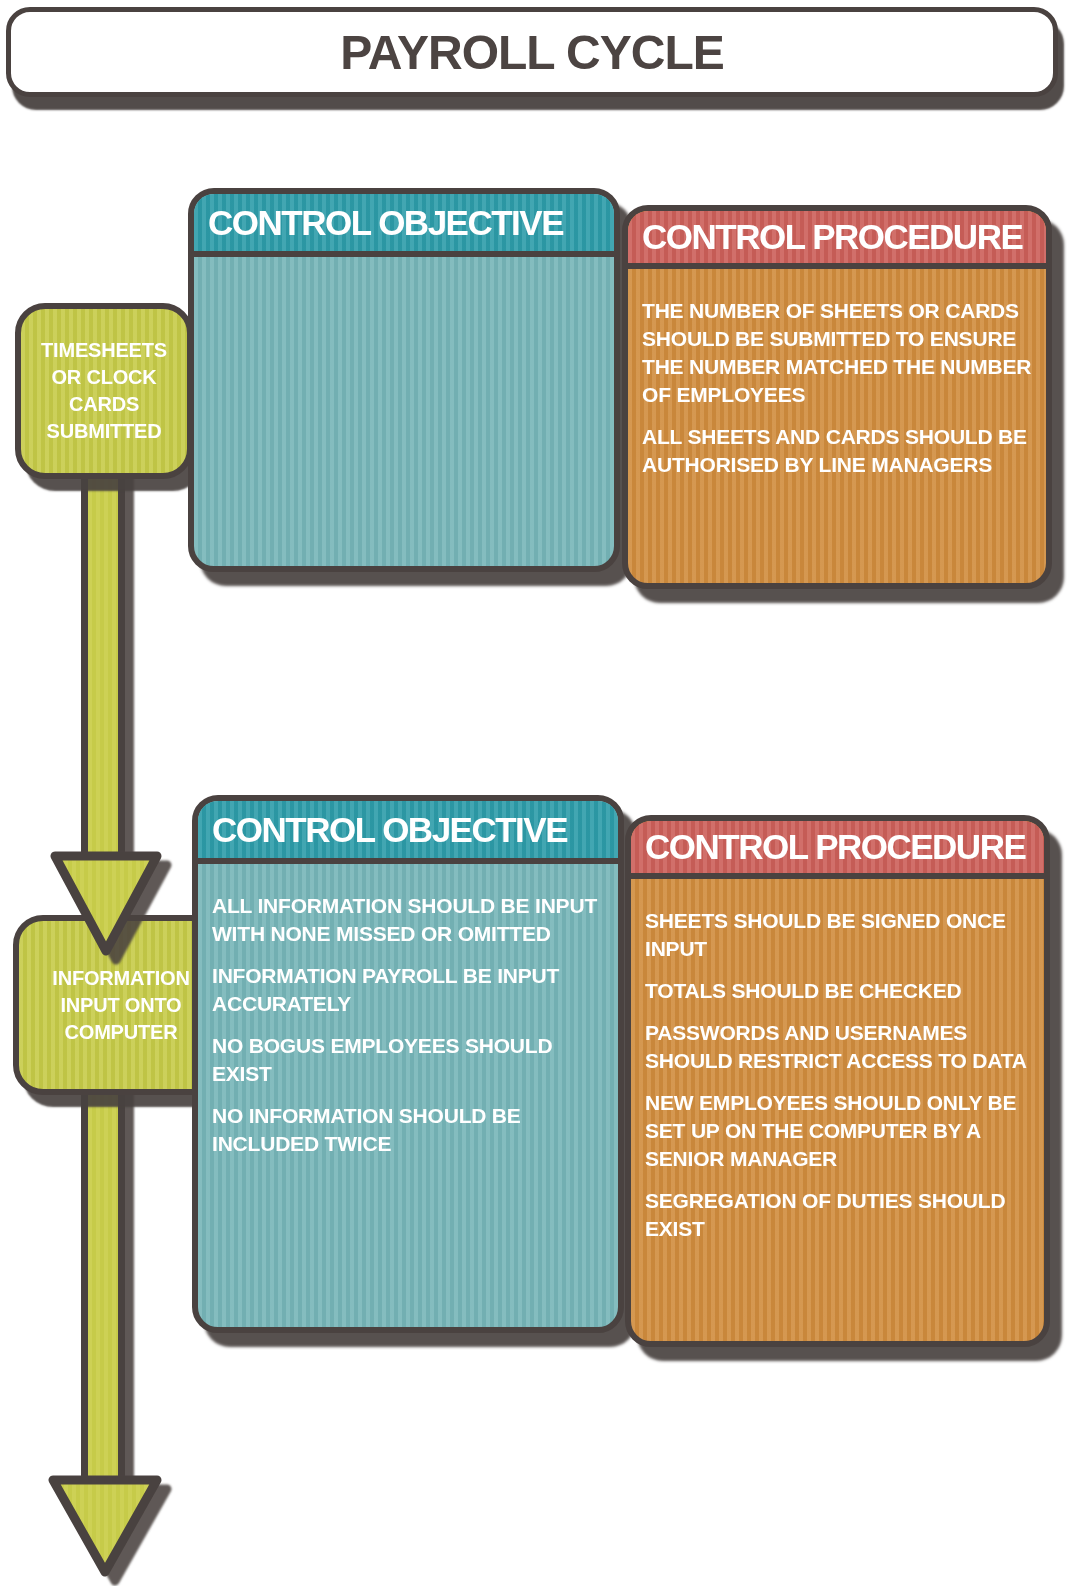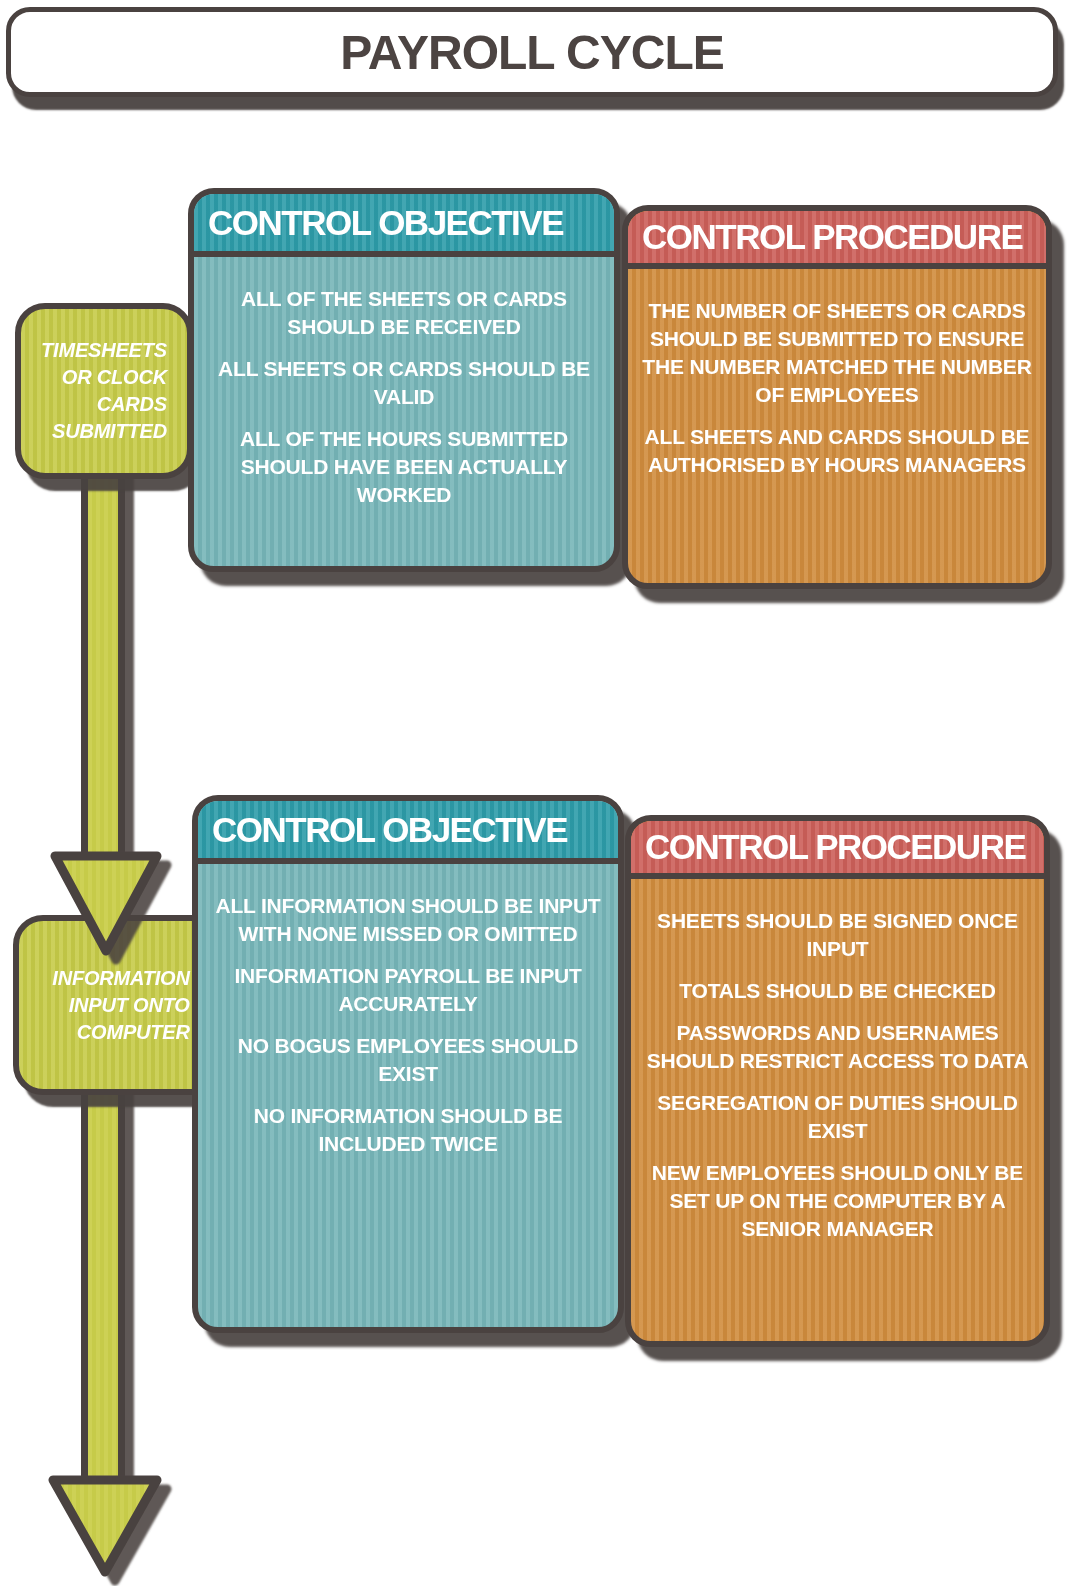--- a/index.html
+++ b/index.html
@@ -34,32 +34,31 @@
     position:absolute;box-sizing:border-box;
     background-color:#c6cb48;
     border:6px solid #4a4240;
     border-radius:30px;
     box-shadow:10px 12px 2px rgba(73,66,64,0.92);
     display:flex;align-items:center;justify-content:center;
     z-index:2;
   }
   .step-label{
     color:#ffffff;font-weight:700;font-size:20px;line-height:27px;
-    text-align:right;white-space:pre-line;letter-spacing:-0.2px;font-style:italic;
+    text-align:center;white-space:pre-line;letter-spacing:-0.2px;
   }
   #step-1{left:15px;top:303px;width:178px;height:176px;}
   #step-2{left:13px;top:915px;width:216px;height:180px;}
   
   .card{
     position:absolute;box-sizing:border-box;
     border:6px solid #4a4240;
     border-radius:26px;
     overflow:hidden;
     box-shadow:12px 14px 3px rgba(73,66,64,0.92);
-    text-align:center;
   }
   .card.objective{background-color:#76b5b8;z-index:2;}
   .card.procedure{background-color:#d08c3d;z-index:3;}
   .card-header{
     box-sizing:border-box;
     border-bottom:6px solid #4a4240;
     display:flex;align-items:center;
     padding-left:14px;
   }
   .objective .card-header{background-color:#2d9ca9;height:63px;}
@@ -115,42 +114,33 @@
   <div class="step striped" id="step-2">
     <div class="step-label">INFORMATION
 INPUT ONTO
 COMPUTER</div>
   </div>
 
   <div class="card objective striped" id="card-obj-1">
     <div class="card-header striped">
       <span>CONTROL OBJECTIVE</span>
     </div>
-    <div class="card-body">
-      <p>ALL OF THE SHEETS OR CARDS
-SHOULD BE RECEIVED</p>
-      <p>ALL SHEETS OR CARDS SHOULD BE
-VALID</p>
-      <p>ALL OF THE HOURS SUBMITTED
-SHOULD HAVE BEEN ACTUALLY
-WORKED</p>
-    </div>
   </div>
 
   <div class="card procedure striped" id="card-proc-1">
     <div class="card-header striped">
       <span>CONTROL PROCEDURE</span>
     </div>
     <div class="card-body">
       <p>THE NUMBER OF SHEETS OR CARDS
 SHOULD BE SUBMITTED TO ENSURE
 THE NUMBER MATCHED THE NUMBER
 OF EMPLOYEES</p>
       <p>ALL SHEETS AND CARDS SHOULD BE
-AUTHORISED BY HOURS MANAGERS</p>
+AUTHORISED BY LINE MANAGERS</p>
     </div>
   </div>
 
   <div class="card objective striped" id="card-obj-2">
     <div class="card-header striped">
       <span>CONTROL OBJECTIVE</span>
     </div>
     <div class="card-body">
       <p>ALL INFORMATION SHOULD BE INPUT
 WITH NONE MISSED OR OMITTED</p>
@@ -165,25 +155,25 @@
   <div class="card procedure striped" id="card-proc-2">
     <div class="card-header striped">
       <span>CONTROL PROCEDURE</span>
     </div>
     <div class="card-body">
       <p>SHEETS SHOULD BE SIGNED ONCE
 INPUT</p>
       <p>TOTALS SHOULD BE CHECKED</p>
       <p>PASSWORDS AND USERNAMES
 SHOULD RESTRICT ACCESS TO DATA</p>
-      <p>SEGREGATION OF DUTIES SHOULD
-EXIST</p>
       <p>NEW EMPLOYEES SHOULD ONLY BE
 SET UP ON THE COMPUTER BY A
 SENIOR MANAGER</p>
+      <p>SEGREGATION OF DUTIES SHOULD
+EXIST</p>
     </div>
   </div>
 
   <svg id="arrow-heads" class="arrow-layer" width="1071" height="1586" viewBox="0 0 1071 1586">
     <defs>
       <filter id="dsHead" x="-30%" y="-30%" width="180%" height="180%">
         <feDropShadow dx="10" dy="9" stdDeviation="1.2" flood-color="#494241" flood-opacity="0.88"></feDropShadow>
       </filter>
     </defs>
     <polygon points="55,856 157,856 106,951" fill="url(#stripeGreen)" stroke="#4a4240" stroke-width="9" stroke-linejoin="round" filter="url(#dsHead)"></polygon>

